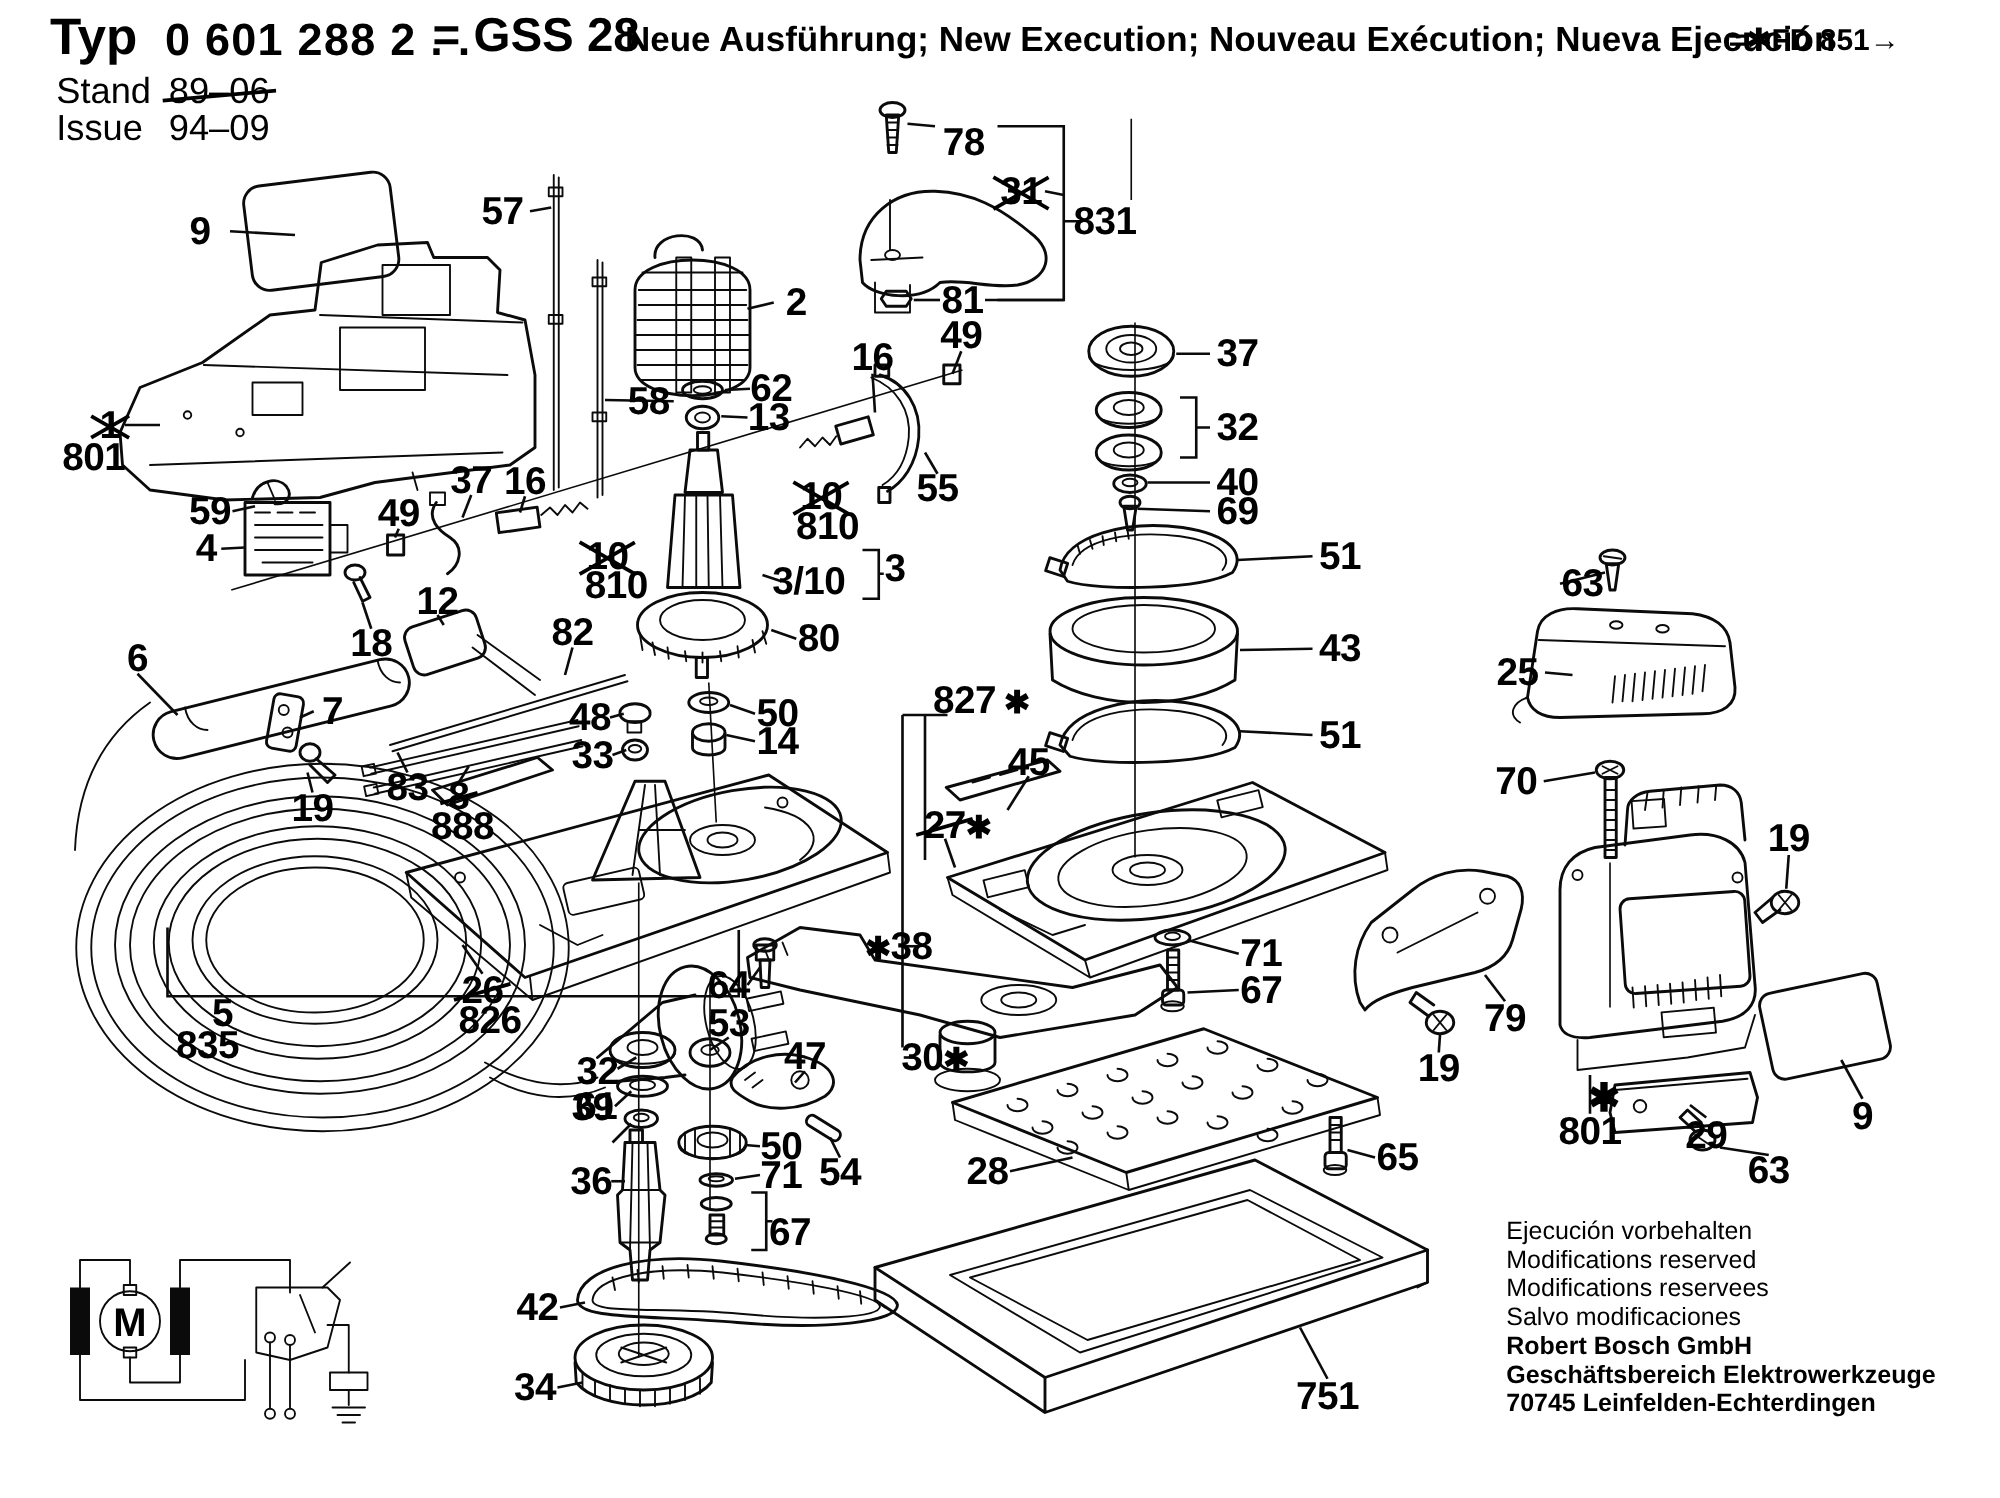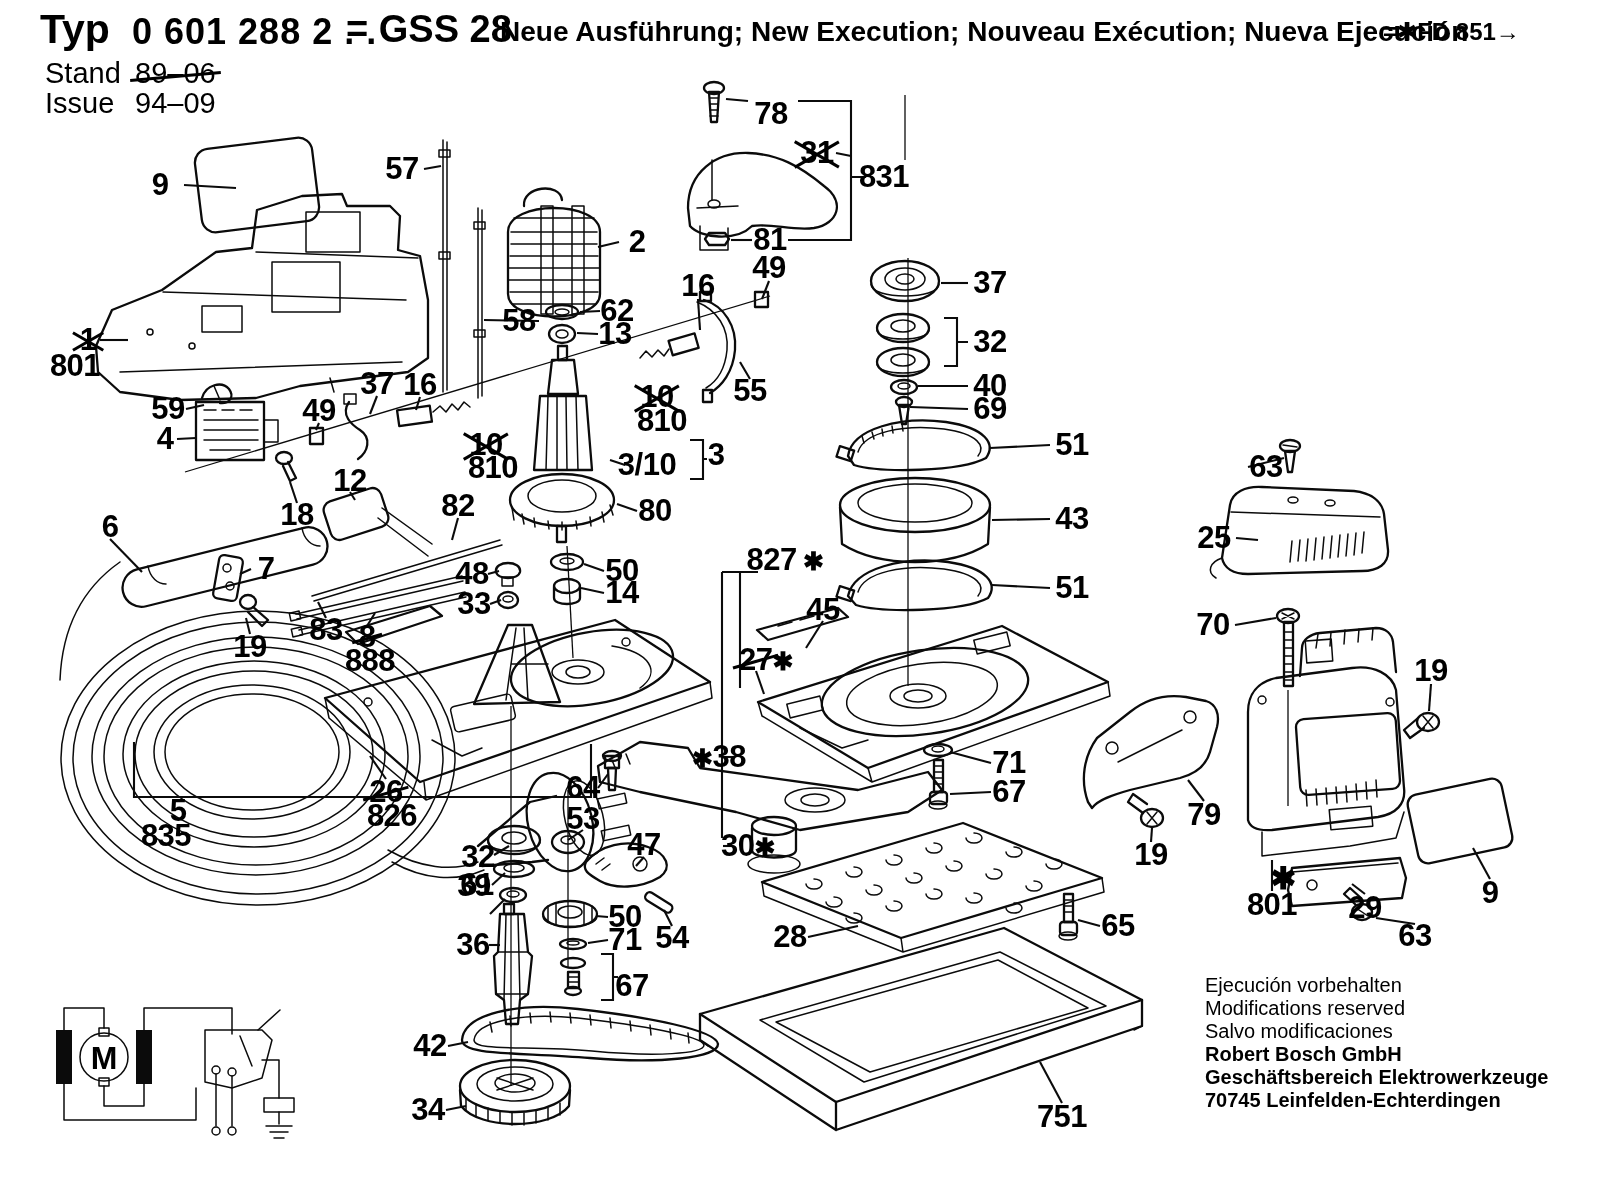--- a/index.html
+++ b/index.html
@@ -694,18 +694,19 @@
       <div class="lbl" style="left: 1283px; top: 878px;"><span class="m">✱</span></div>
       <div class="lbl" style="left: 1272px; top: 905px;"><span class="m">801</span></div>
       <div class="lbl" style="left: 1365px; top: 908px;"><span class="m">29</span></div>
       <div class="lbl" style="left: 1415px; top: 936px;"><span class="m">63</span></div>
       <div class="lbl" style="left: 1490px; top: 893px;"><span class="m">9</span></div>
     </div>
 
   <div class="ft">
     <div>Ejecución vorbehalten</div>
     <div>Modifications reserved</div>
+    <div>Modifications reservees</div>
     <div>Salvo modificaciones</div>
     <div class="b">Robert Bosch GmbH</div>
     <div class="b">Geschäftsbereich Elektrowerkzeuge</div>
     <div class="b">70745 Leinfelden-Echterdingen</div>
   </div>
 </div>
 
 </body></html>

